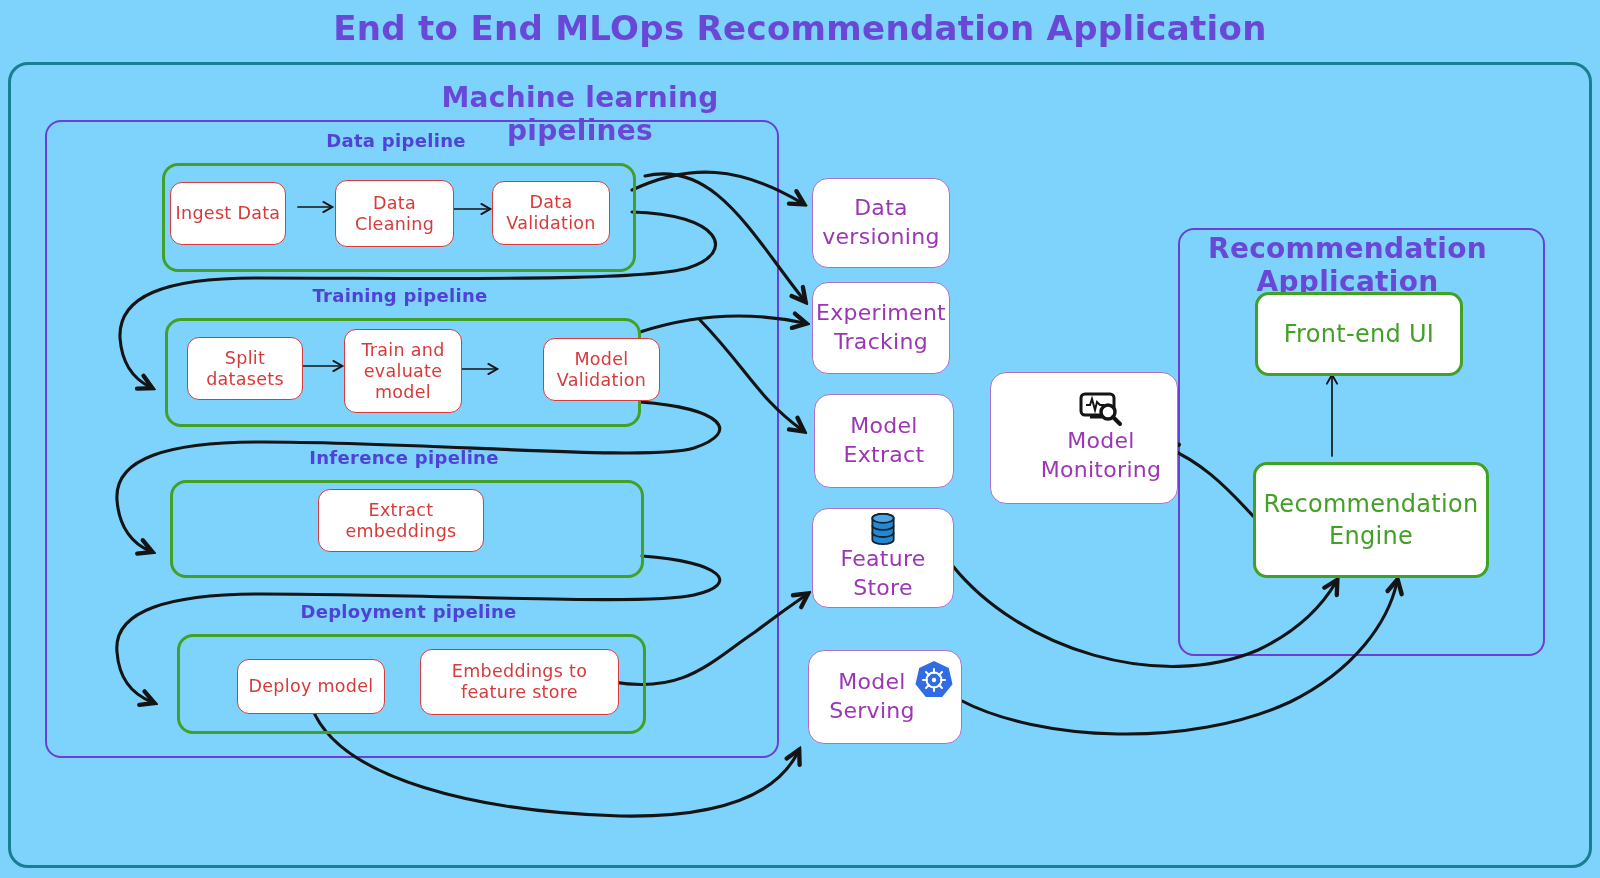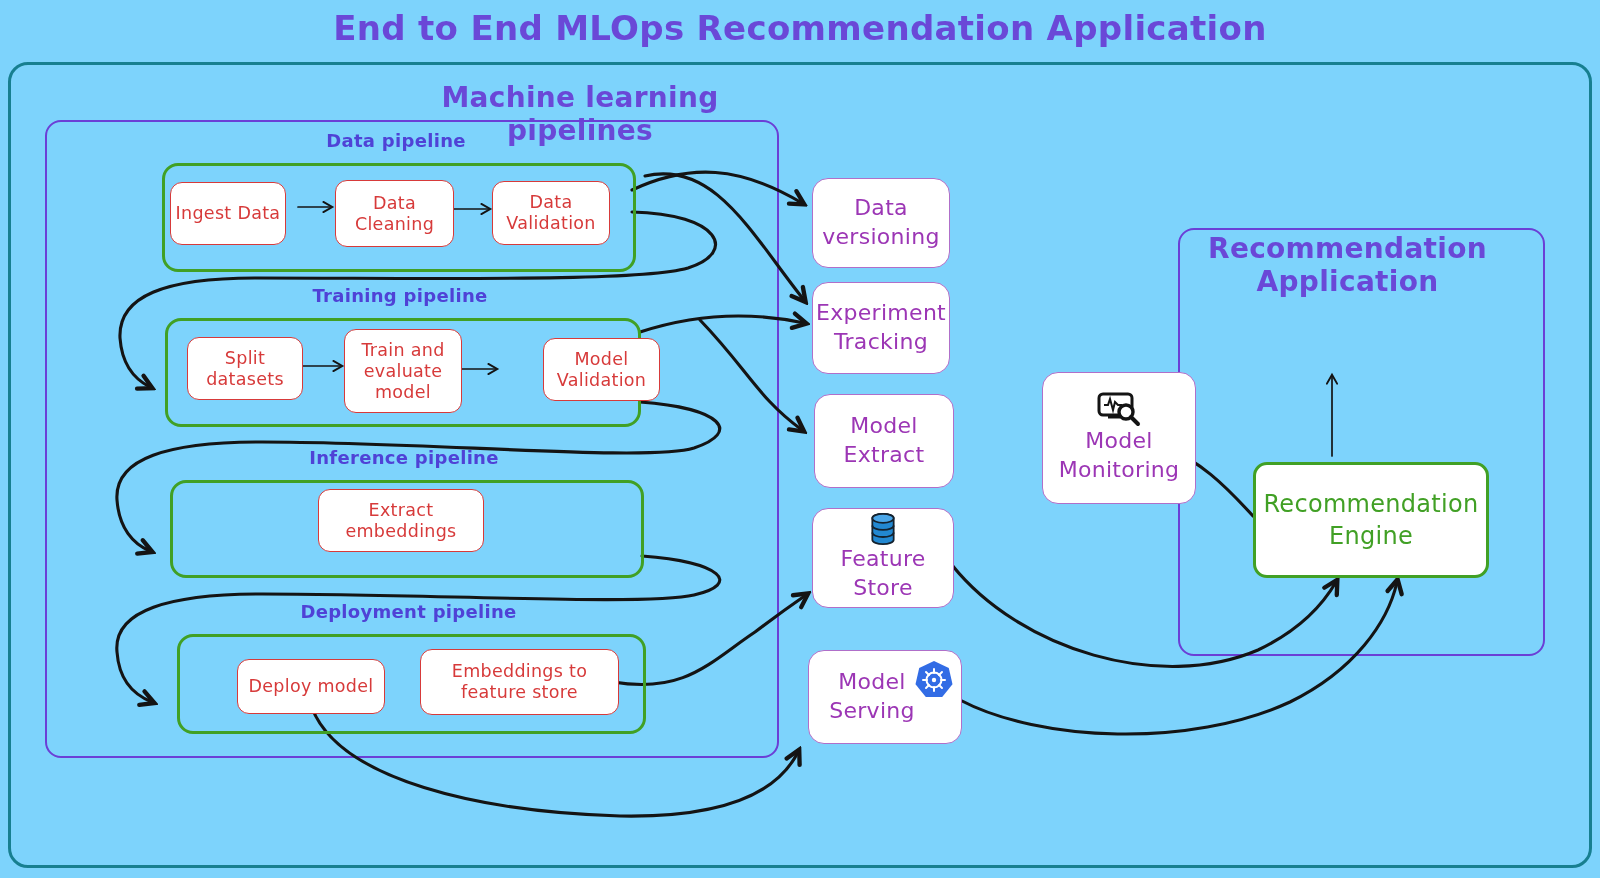--- a/index.html
+++ b/index.html
@@ -149,28 +149,29 @@
           <line x1="12" y1="12" x2="15" y2="15"></line>
           <line x1="25" y1="25" x2="28" y2="28"></line>
           <line x1="28" y1="12" x2="25" y2="15"></line>
           <line x1="15" y1="25" x2="12" y2="28"></line>
         </g>
       </svg>
     </span>
     <span class="serving-text">Model Serving</span>
   </div>
 
-  <div class="sbox" style="left:1042px;top:372px;width:152px;height:130px;">
+  <div class="sbox" style="left:990px;top:372px;width:152px;height:130px;padding-left:34px;">
     <span class="icon">
       <svg width="46" height="36" viewBox="0 0 46 36">
         <rect x="3" y="3" width="33" height="21" rx="4" fill="#fff" stroke="#141414" stroke-width="3"></rect>
         <polyline points="8,14 12,14 14,8 17,19 19,11 22,14 26,14" fill="none" stroke="#141414" stroke-width="2"></polyline>
         <line x1="12" y1="26" x2="24" y2="26" stroke="#141414" stroke-width="3"></line>
         <circle cx="30" cy="21" r="7" fill="#fff" stroke="#141414" stroke-width="3.4"></circle>
         <line x1="35" y1="26" x2="42" y2="33" stroke="#141414" stroke-width="4" stroke-linecap="round"></line>
       </svg>
     </span>
     <span>Model Monitoring</span>
   </div>
 
+  <div class="gbox" style="left:1255px;top:292px;width:202px;height:78px;">Front-end UI</div>
   <div class="gbox" style="left:1253px;top:462px;width:230px;height:110px;">Recommendation Engine</div>
 
 </div>
 
 </body></html>

